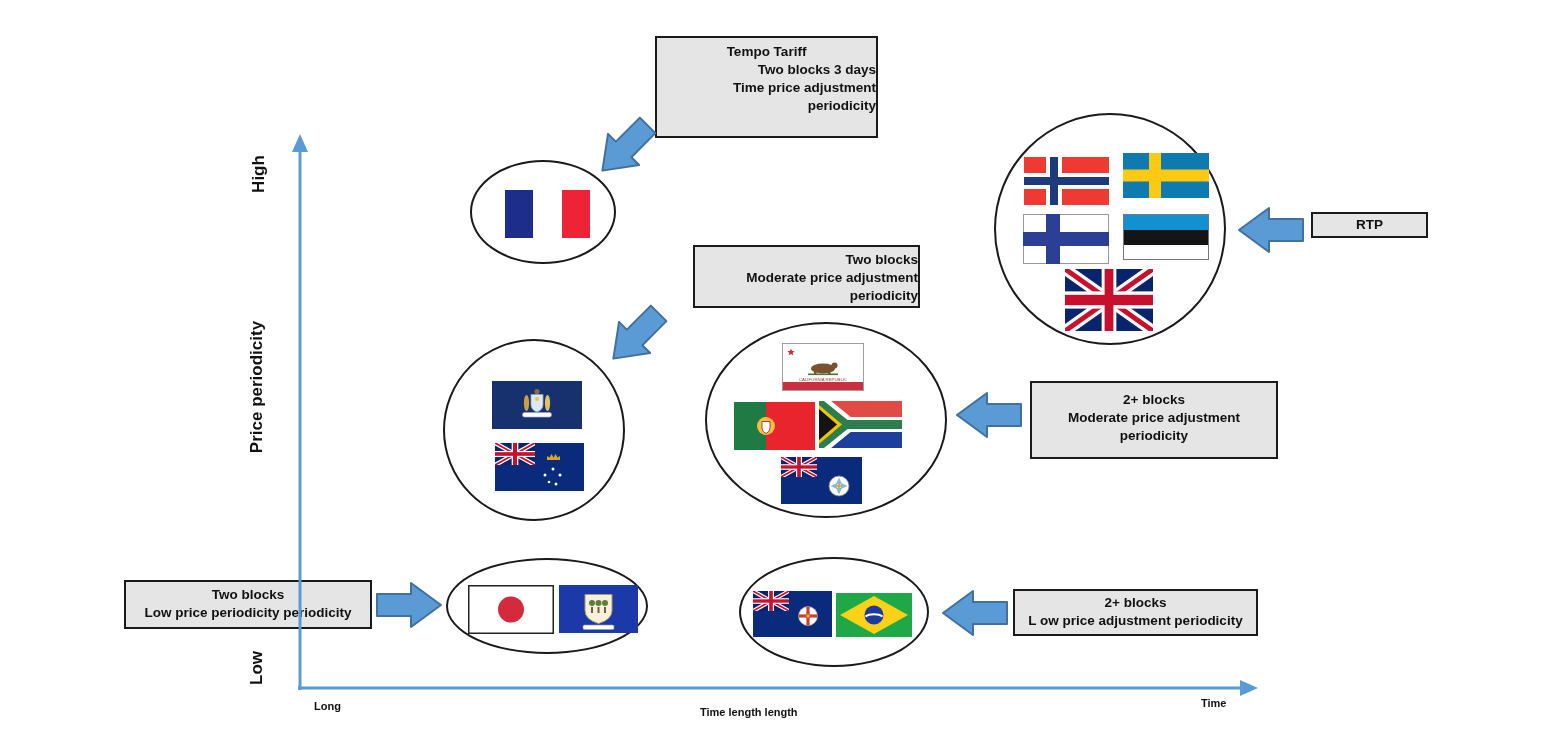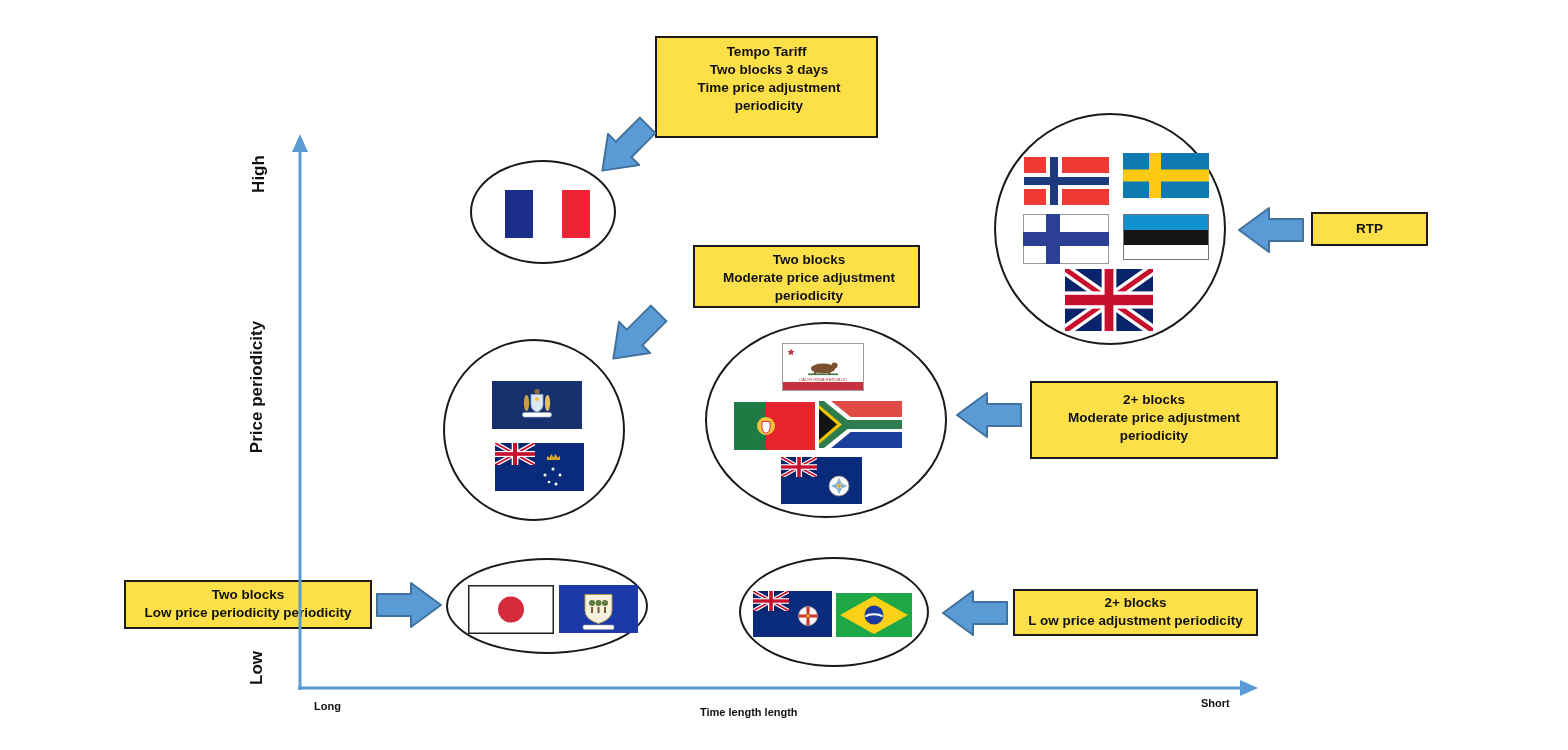--- a/index.html
+++ b/index.html
@@ -1,21 +1,21 @@
 <!DOCTYPE html>
 <html><head>
 <meta charset="utf-8">
 <style>
   html,body{margin:0;padding:0;background:#fff;}
   #canvas{position:relative;width:1568px;height:750px;background:#fff;overflow:hidden;
           font-family:"Liberation Sans",sans-serif;color:#111;}
-  .box{position:absolute;box-sizing:border-box;border:2px solid #1a1a1a;background:#fde047;
+  .box{position:absolute;box-sizing:border-box;border:2px solid #1a1a1a;background:#e5e5e5;
        font-size:13.5px;font-weight:600;line-height:1.34;z-index:2;}
   .box .c{text-align:center;}
-  .box .l{text-align:center;padding-left:5px;}
+  .box .l{text-align:right;padding-left:5px;}
   .vlabel{position:absolute;transform:translate(-50%,-50%) rotate(-90deg);
           font-weight:bold;font-size:17px;white-space:nowrap;z-index:2;}
   .hlabel{position:absolute;font-weight:bold;font-size:11px;white-space:nowrap;z-index:2;}
   .bubble{position:absolute;box-sizing:border-box;border:2px solid #1a1a1a;border-radius:50%;
           background:#fff;z-index:3;}
   .flag{position:absolute;}
   .flag svg{display:block;width:100%;height:100%;}
   .overlay{position:absolute;left:0;top:0;z-index:6;pointer-events:none;}
   .blockarrow polygon{fill:#5B9BD5;stroke:#41719C;stroke-width:2;stroke-linejoin:round;}
 </style>
@@ -34,35 +34,35 @@
   </symbol>
 </svg>
 
 <div id="canvas">
 
   <div class="vlabel" style="left:259px;top:174px">High</div>
   <div class="vlabel" style="left:257px;top:387px">Price periodicity</div>
   <div class="vlabel" style="left:257px;top:668px">Low</div>
   <div class="hlabel" style="left:314px;top:700px">Long</div>
   <div class="hlabel" style="left:700px;top:706px">Time length length</div>
-  <div class="hlabel" style="left:1201px;top:697px">Short</div>
+  <div class="hlabel" style="left:1201px;top:697px">Time</div>
 
   <div class="box" style="left:655px;top:36px;width:223px;height:102px;padding-top:5px">
     <div class="c">Tempo Tariff</div>
     <div class="l">Two blocks 3 days</div>
     <div class="l">Time price adjustment periodicity</div>
   </div>
 
   <div class="box" style="left:693px;top:245px;width:227px;height:63px;padding-top:4px">
     <div class="l">Two blocks</div>
     <div class="l">Moderate price adjustment</div>
     <div class="l">periodicity</div>
   </div>
 
-  <div class="box" style="left:1311px;top:212px;width:117px;height:34px;display:flex;align-items:center;justify-content:center">
+  <div class="box" style="left:1311px;top:212px;width:117px;height:26px;display:flex;align-items:center;justify-content:center">
     <div class="c">RTP</div>
   </div>
 
   <div class="box" style="left:1030px;top:381px;width:248px;height:78px;padding-top:8px">
     <div class="c">2+ blocks</div>
     <div class="c">Moderate price adjustment</div>
     <div class="c">periodicity</div>
   </div>
 
   <div class="box" style="left:124px;top:580px;width:248px;height:49px;padding-top:4px">

